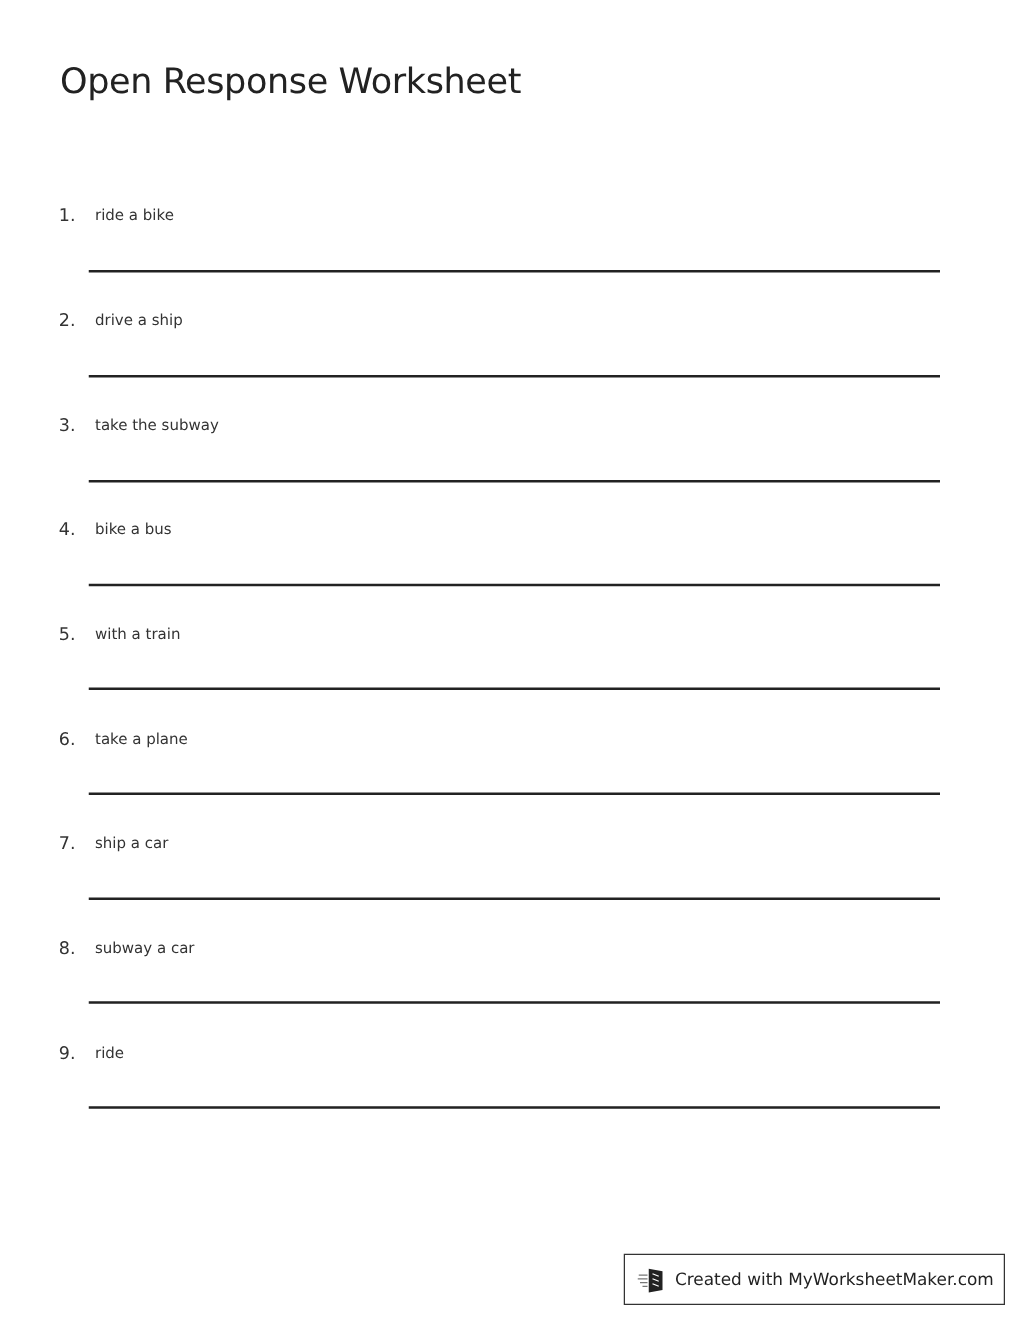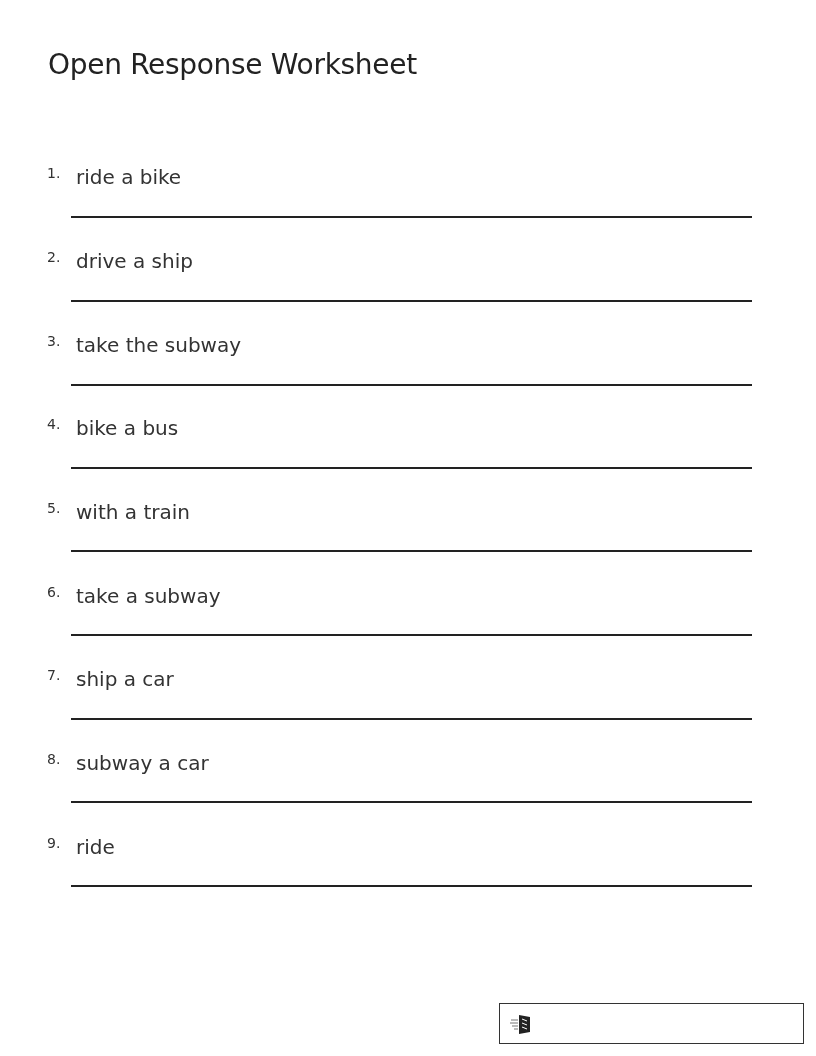--- a/index.html
+++ b/index.html
@@ -14,21 +14,21 @@
     }
     .question {
       position: absolute; left: 0; width: 816px; height: 84px;
     }
     .q-num {
       position: absolute; left: 47px; top: 0;
       font-size: 14px; color: #333333;
     }
     .q-text {
       position: absolute; left: 76px; top: 0;
-      font-size: 20px; color: #333333;
+      font-size: 12px; color: #333333;
     }
     .answer-line {
       position: absolute; left: 71px; width: 681px; top: 43px; height: 2px;
       background: #222222;
     }
     .footer-badge {
       position: absolute; left: 499px; top: 1003px; width: 305px; height: 41px;
       border: 1px solid #333333; box-sizing: border-box; background: #fff;
       display: flex; align-items: center;
     }
@@ -60,21 +60,21 @@
   <span class="q-text">bike a bus</span>
   <div class="answer-line" style="top:51px"></div>
 </div>
 <div class="question" style="top:500px">
   <span class="q-num">5.</span>
   <span class="q-text">with a train</span>
   <div class="answer-line" style="top:50px"></div>
 </div>
 <div class="question" style="top:584px">
   <span class="q-num">6.</span>
-  <span class="q-text">take a subway</span>
+  <span class="q-text">take a plane</span>
   <div class="answer-line" style="top:50px"></div>
 </div>
 <div class="question" style="top:667px">
   <span class="q-num">7.</span>
   <span class="q-text">ship a car</span>
   <div class="answer-line" style="top:51px"></div>
 </div>
 <div class="question" style="top:751px">
   <span class="q-num">8.</span>
   <span class="q-text">subway a car</span>
@@ -88,13 +88,14 @@
 
 <div class="footer-badge">
   <svg class="footer-icon" viewBox="0 0 24 22">
     <line x1="1" y1="7" x2="8" y2="7" stroke="#777" stroke-width="1"></line>
     <line x1="0" y1="10" x2="8" y2="10" stroke="#777" stroke-width="1"></line>
     <line x1="2" y1="13" x2="8" y2="13" stroke="#777" stroke-width="1"></line>
     <line x1="4" y1="16" x2="8" y2="16" stroke="#777" stroke-width="1"></line>
     <path d="M9 2 L20 4 L20 19 L9 21 Z" fill="#222"></path>
     <path d="M12 6 L17 8 M12 10 L17 12 M12 14 L17 16" stroke="#fff" stroke-width="1"></path>
   </svg>
+  <span class="footer-text">Created with MyWorksheetMaker.com</span>
 </div>
 
 </body></html>

